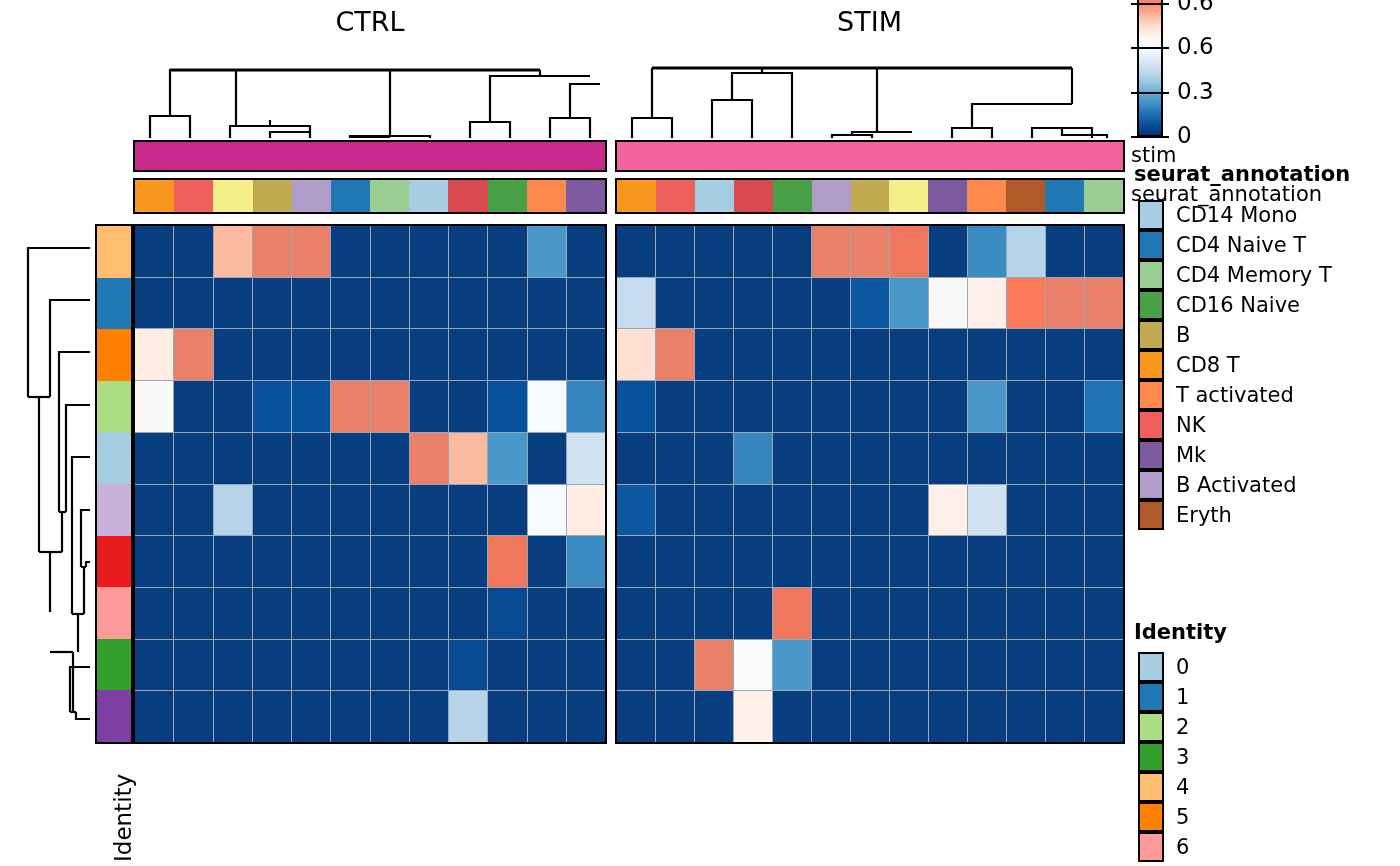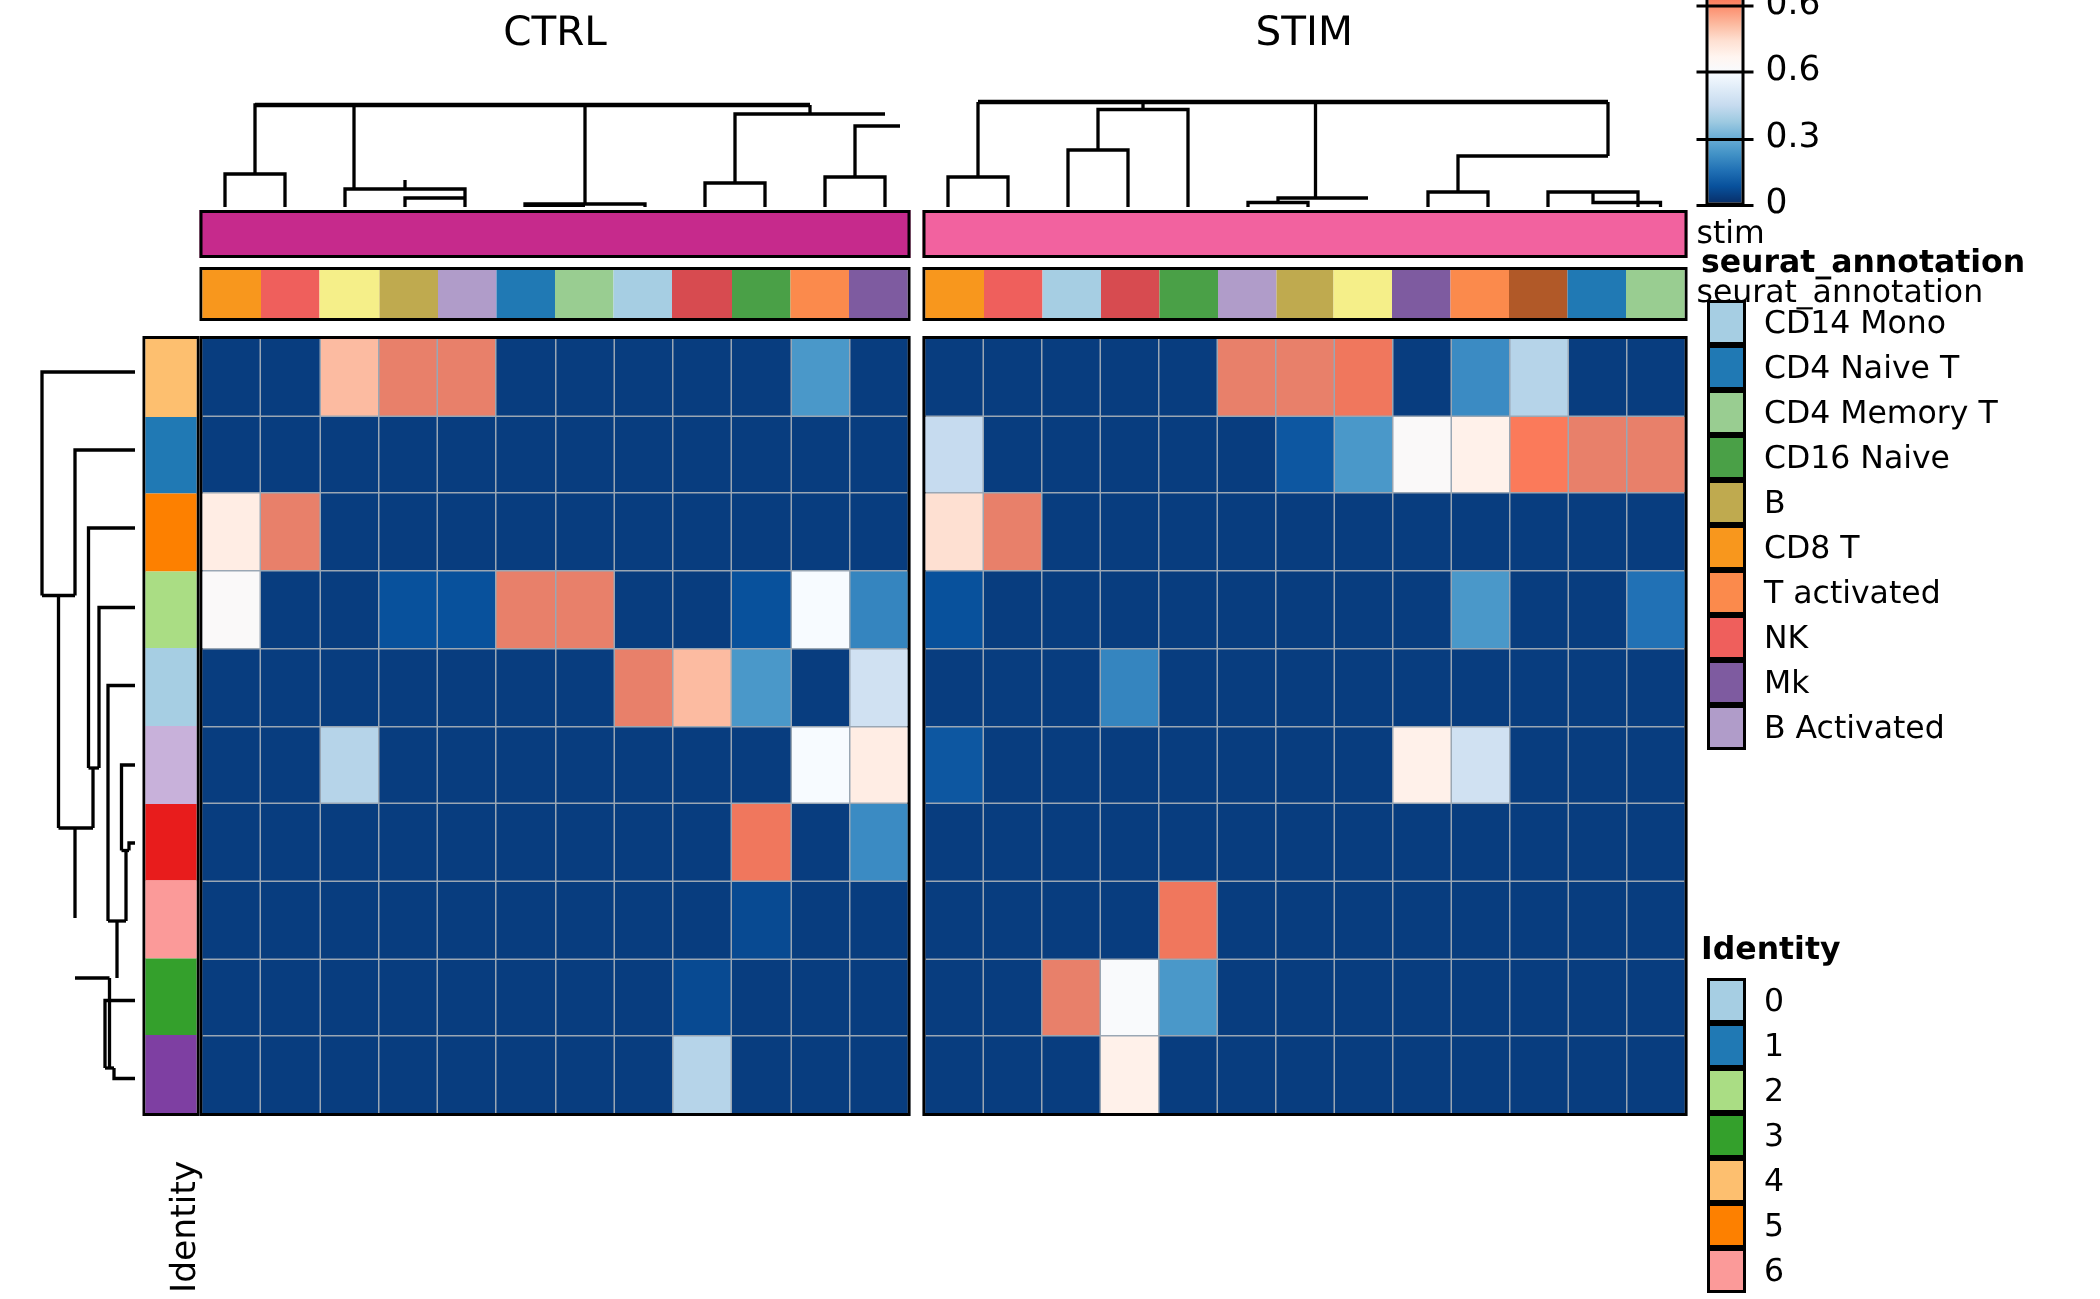--- a/index.html
+++ b/index.html
@@ -554,20 +554,24 @@
       <div class="legend-label">NK</div>
     </div>
     <div class="legend-item">
       <div class="legend-swatch" style="background: rgb(126, 91, 160);"></div>
       <div class="legend-label">Mk</div>
     </div>
     <div class="legend-item">
       <div class="legend-swatch" style="background: rgb(176, 156, 201);"></div>
       <div class="legend-label">B Activated</div>
     </div>
+    <div class="legend-item">
+      <div class="legend-swatch" style="background: rgb(177, 89, 40);"></div>
+      <div class="legend-label">Eryth</div>
+    </div>
   </div>
 
 <div class="abs legend-title" style="left:1134px; top:622px;">Identity</div>
 <div class="abs" id="identity-legend" style="left:1138px; top:652px;">
     <div class="legend-item">
       <div class="legend-swatch" style="background: rgb(166, 206, 227);"></div>
       <div class="legend-label">0</div>
     </div>
     <div class="legend-item">
       <div class="legend-swatch" style="background: rgb(32, 121, 180);"></div>

